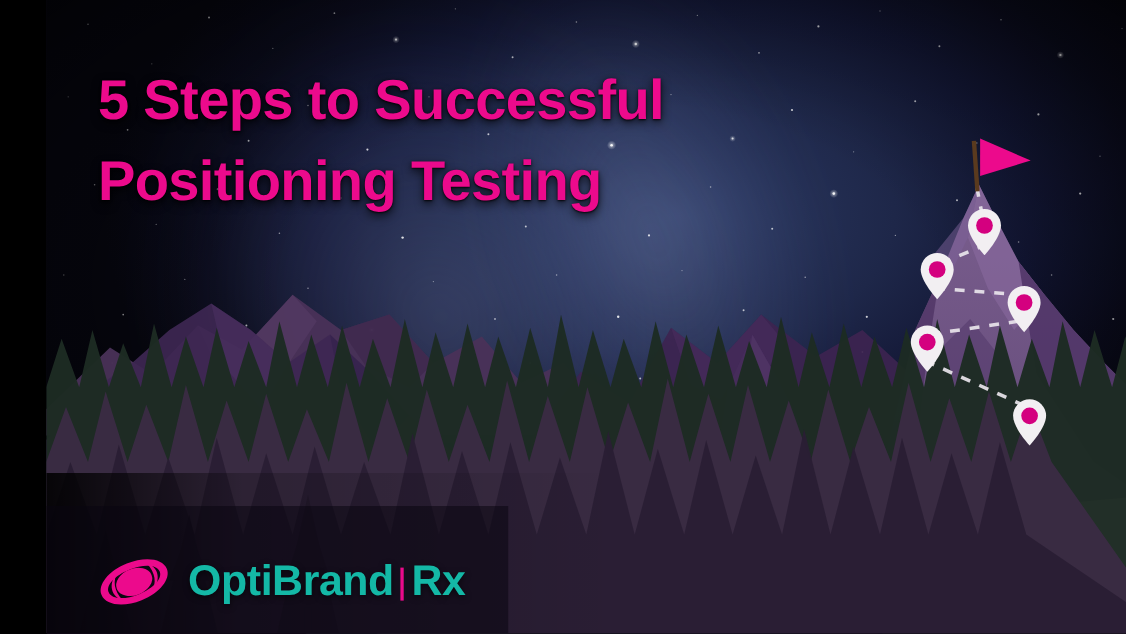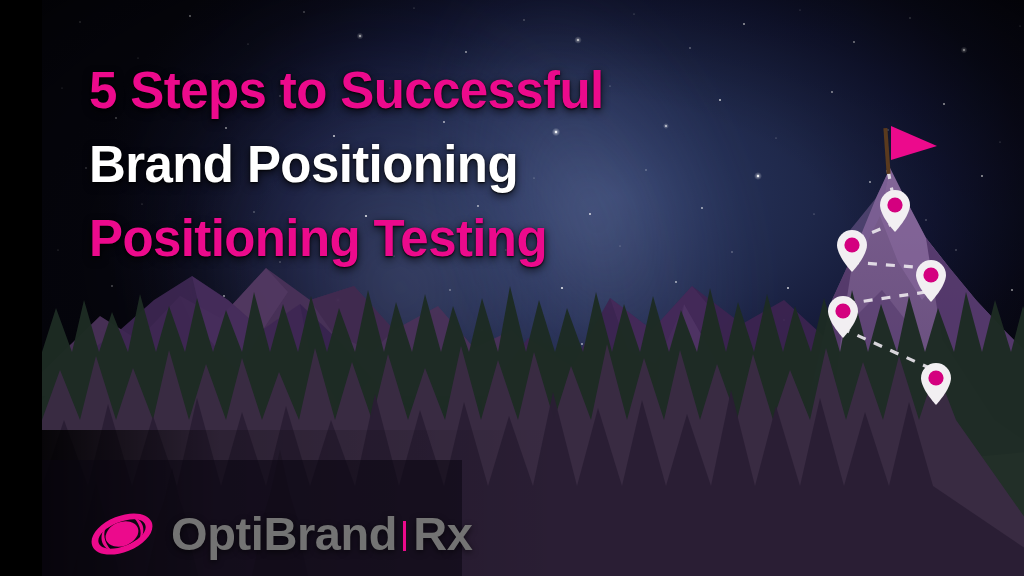--- a/index.html
+++ b/index.html
@@ -69,22 +69,22 @@
   
   .logo {
     position:absolute; left:44px; top:506px;
     display:flex; align-items:center; gap:13px;
     z-index:30;
   }
   .logo-mark { width:72px; height:46px; flex:0 0 auto; }
   .logo-mark svg { display:block; width:72px; height:46px; }
   .logo-text {
     display:flex; align-items:center;
-    font-size:47px; font-weight:bold; letter-spacing:-0.4px;
-    color:#737373;
+    font-size:39px; font-weight:bold; letter-spacing:-0.4px;
+    color:#14b8a6;
     text-shadow:0 2px 6px rgba(0,0,0,0.6);
   }
   .logo-sep {
     display:inline-block;
     width:3px; height:30px;
     background:#ec0a8c;
     margin:0 7px 0 6px;
     transform:translateY(2px);
   }
 </style>
@@ -356,21 +356,20 @@
         <g>
           <path d="M894,363 a15,15 0 0 1 15,15 c0,11 -15,27 -15,27 c0,0 -15,-16 -15,-27 a15,15 0 0 1 15,-15 z" fill="#f2eff2"></path>
           <circle cx="894" cy="378" r="7.6" fill="#d4007f"></circle>
         </g>
       </g>
     </svg>
   </div>
 
   <div class="title-block">
     <span class="tline pink">5 Steps to Successful</span>
-    <span class="tline white">Brand Positioning</span>
     <span class="tline pink">Positioning Testing</span>
   </div>
 
   <div class="logo">
     <span class="logo-mark">
       <svg viewBox="0 0 72 46" aria-hidden="true">
         <g transform="rotate(-22 36 23)">
           <path d="M36,5 C54,5 68,13 68,23 C68,33 54,41 36,41 C18,41 4,33 4,23 C4,13 18,5 36,5 Z
                    M36,11 C22,11 11,16 11,23 C11,30 22,35 36,35 C50,35 61,30 61,23 C61,16 50,11 36,11 Z" fill="#ec0a8c"></path>
           <ellipse cx="36" cy="23" rx="17" ry="12" fill="#ec0a8c"></ellipse>

